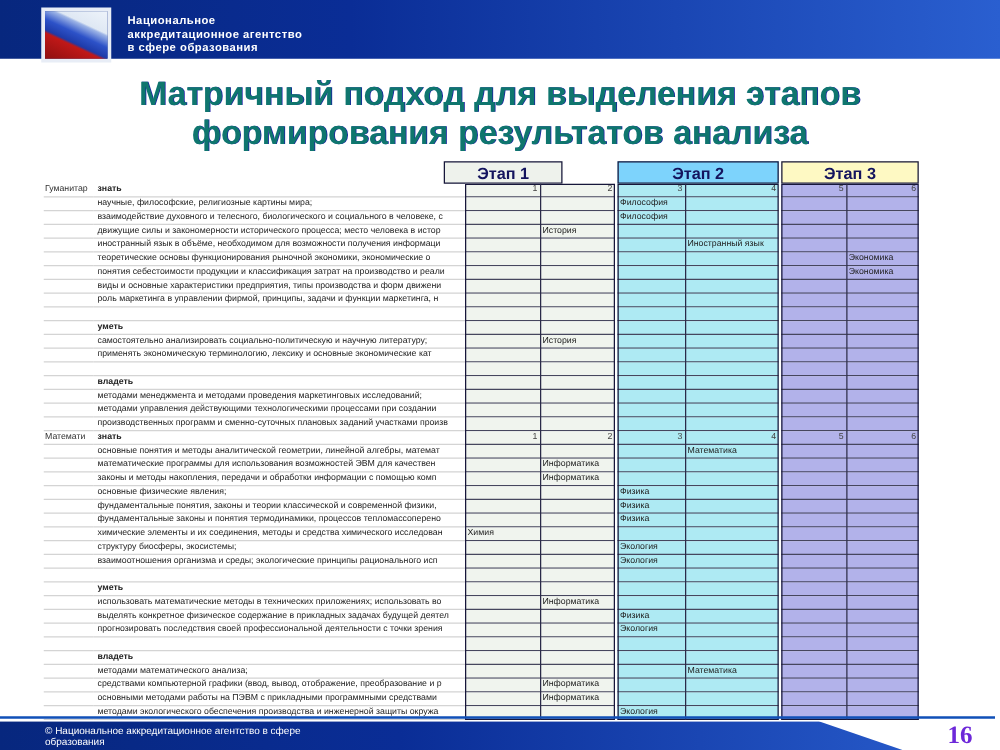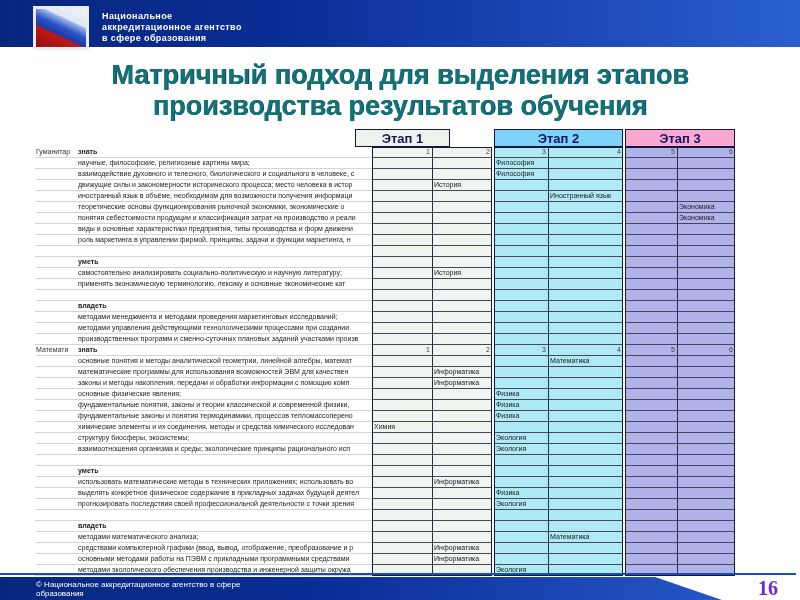--- a/index.html
+++ b/index.html
@@ -21,21 +21,21 @@
          font-weight:bold;font-size:27px;line-height:31px;color:#0f766e;
          text-shadow:0.6px 0 0 #1b1ba5;}
 
   
   .matrix{position:absolute;left:35px;top:129px;width:700px;height:447px;font-size:7px;}
   .stage-head{position:absolute;top:0;height:18px;box-sizing:border-box;
               border:1px solid #16163a;display:flex;align-items:center;justify-content:center;
               font-weight:bold;font-size:13px;color:#14145e;}
   .sh1{left:320px;width:95px;background:#eef2ec;}
   .sh2{left:459px;width:129px;background:#7dd3fc;}
-  .sh3{left:590px;width:110px;background:#f9a8d4;}
+  .sh3{left:590px;width:110px;background:#fef9c3;}
 
   .grid-rows{position:absolute;left:0;top:18px;width:700px;}
   .trow{display:grid;grid-template-columns:40px 297px 60px 60px 2px 54px 75px 2px 52px 58px;
         height:11px;}
   .tcell{box-sizing:border-box;overflow:hidden;white-space:nowrap;line-height:10px;color:#222;}
   .tgap{background:#ffffff;}
   .stub{border-bottom:1px solid #d4d4d4;color:#333;padding-left:1px;}
   .btext{border-bottom:1px solid #d4d4d4;padding-left:3px;}
   .s1{background:#f0f4ee;border-bottom:1px solid #46465e;padding-left:2px;}
   .s2{background:#aeeaf3;border-bottom:1px solid #46465e;padding-left:2px;}
@@ -68,21 +68,21 @@
   </div>
   <div class="banner-text">
     <div>Национальное</div>
     <div>аккредитационное агентство</div>
     <div>в сфере образования</div>
   </div>
 </div>
 
 <div class="title">
   <div>Матричный подход для выделения этапов</div>
-  <div>производства результатов обучения</div>
+  <div>формирования результатов анализа</div>
 </div>
 
 <div class="matrix">
   <div class="stage-head sh1">Этап 1</div>
   <div class="stage-head sh2">Этап 2</div>
   <div class="stage-head sh3">Этап 3</div>
   <div class="grid-rows">
       <div class="trow">
         <div class="tcell stub">Гуманитар</div>
         <div class="tcell btext bold">знать</div>

